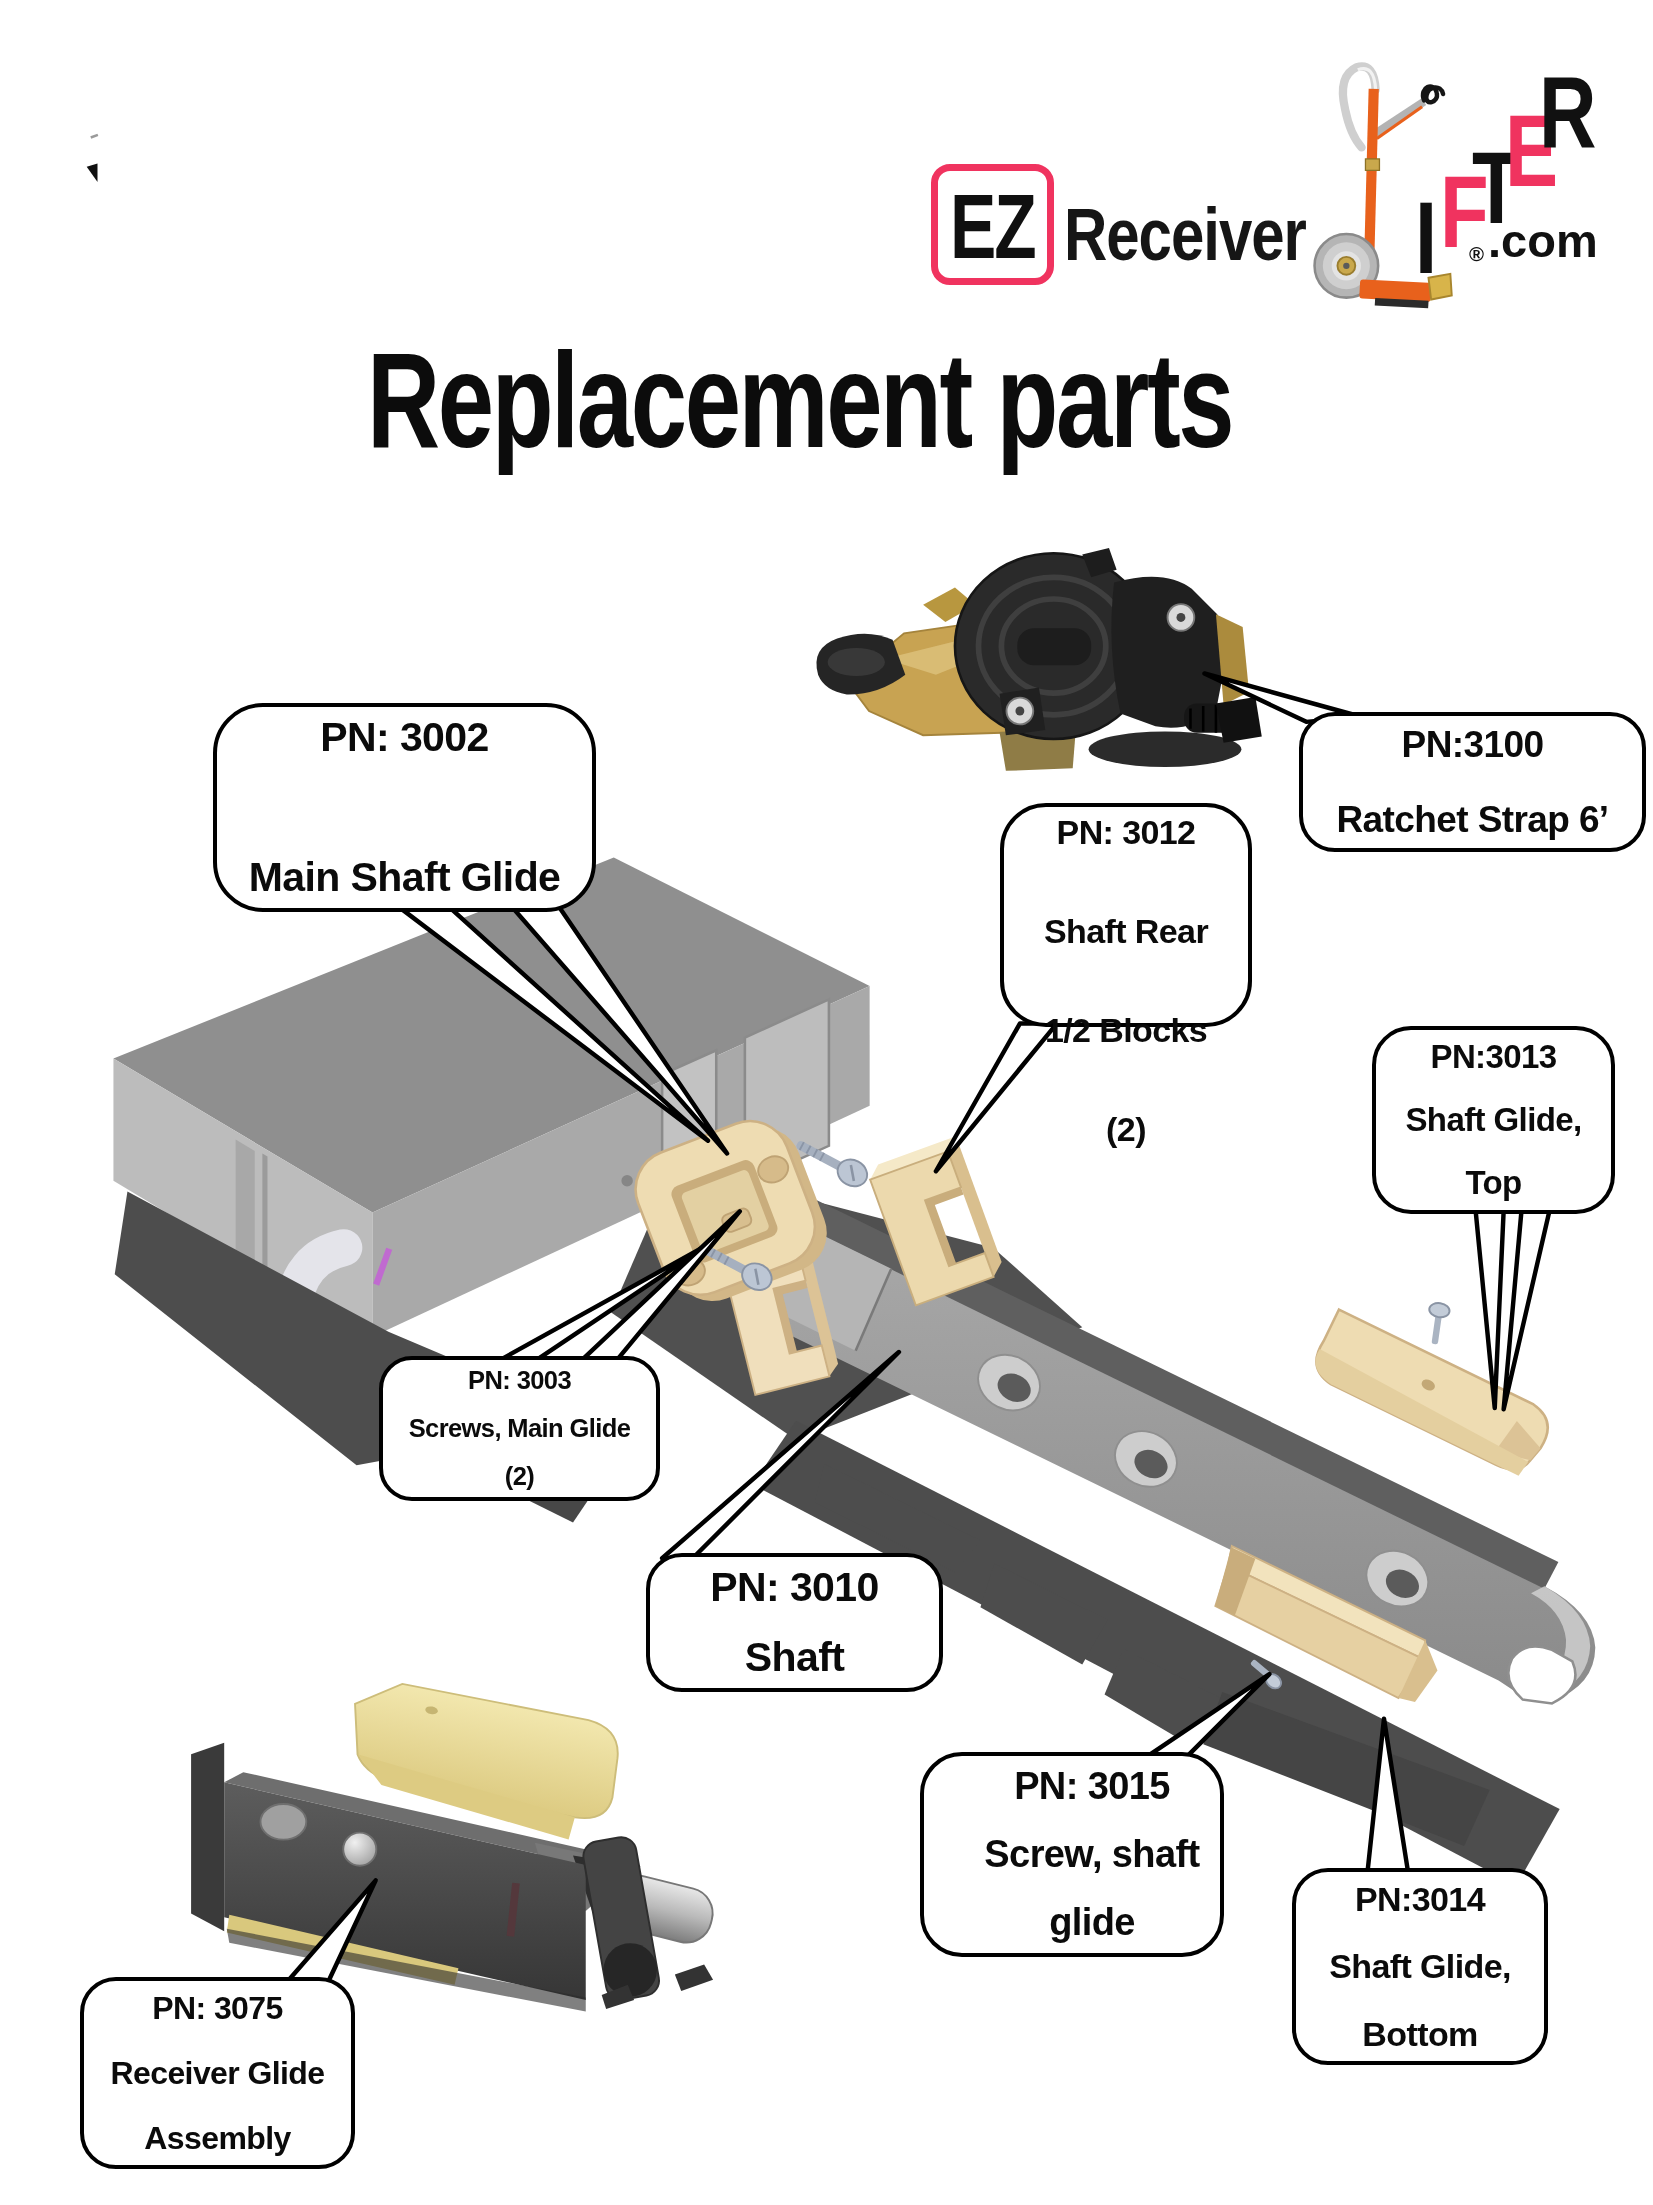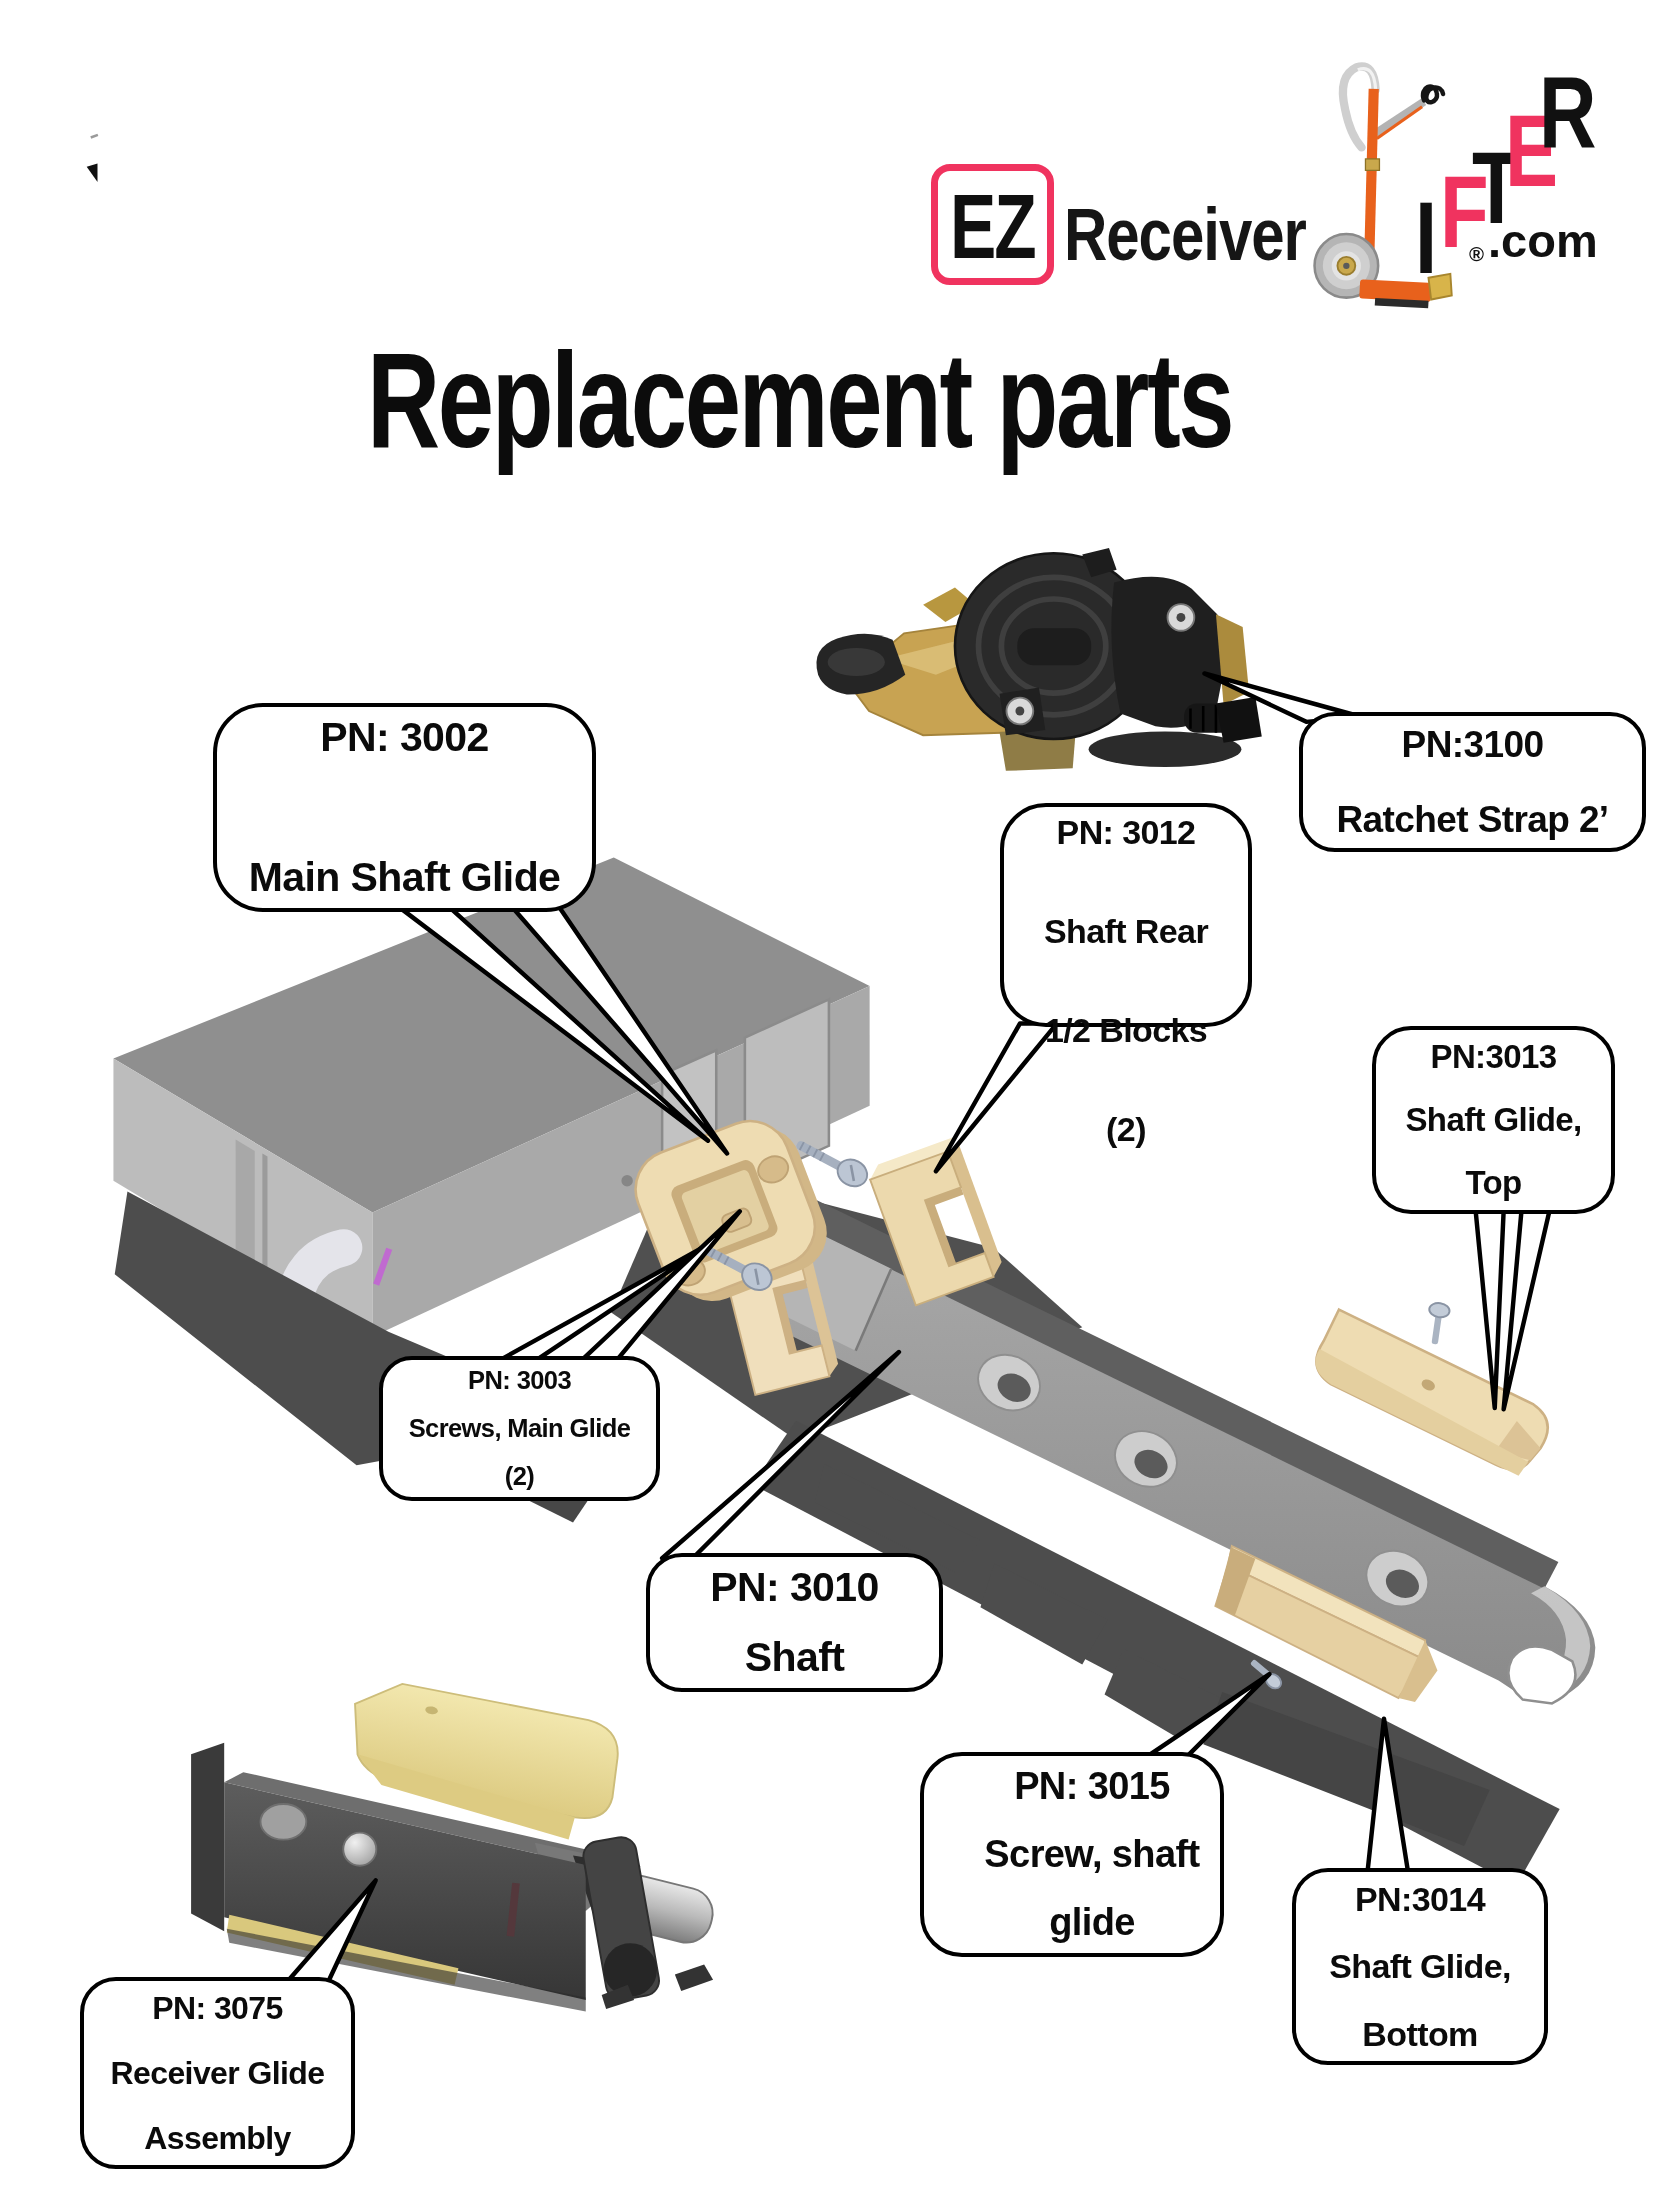--- a/index.html
+++ b/index.html
@@ -299,21 +299,21 @@
 
   <div id="c3012" class="callout">
     <div class="cl">PN: 3012</div>
     <div class="cl">Shaft Rear</div>
     <div class="cl">1/2 Blocks</div>
     <div class="cl">(2)</div>
   </div>
 
   <div id="c3100" class="callout">
     <div class="cl">PN:3100</div>
-    <div class="cl">Ratchet Strap 2’</div>
+    <div class="cl">Ratchet Strap 6’</div>
   </div>
 
   <div id="c3013" class="callout">
     <div class="cl">PN:3013</div>
     <div class="cl">Shaft Glide,</div>
     <div class="cl">Top</div>
   </div>
 
   <div id="c3003" class="callout">
     <div class="cl">PN: 3003</div>

